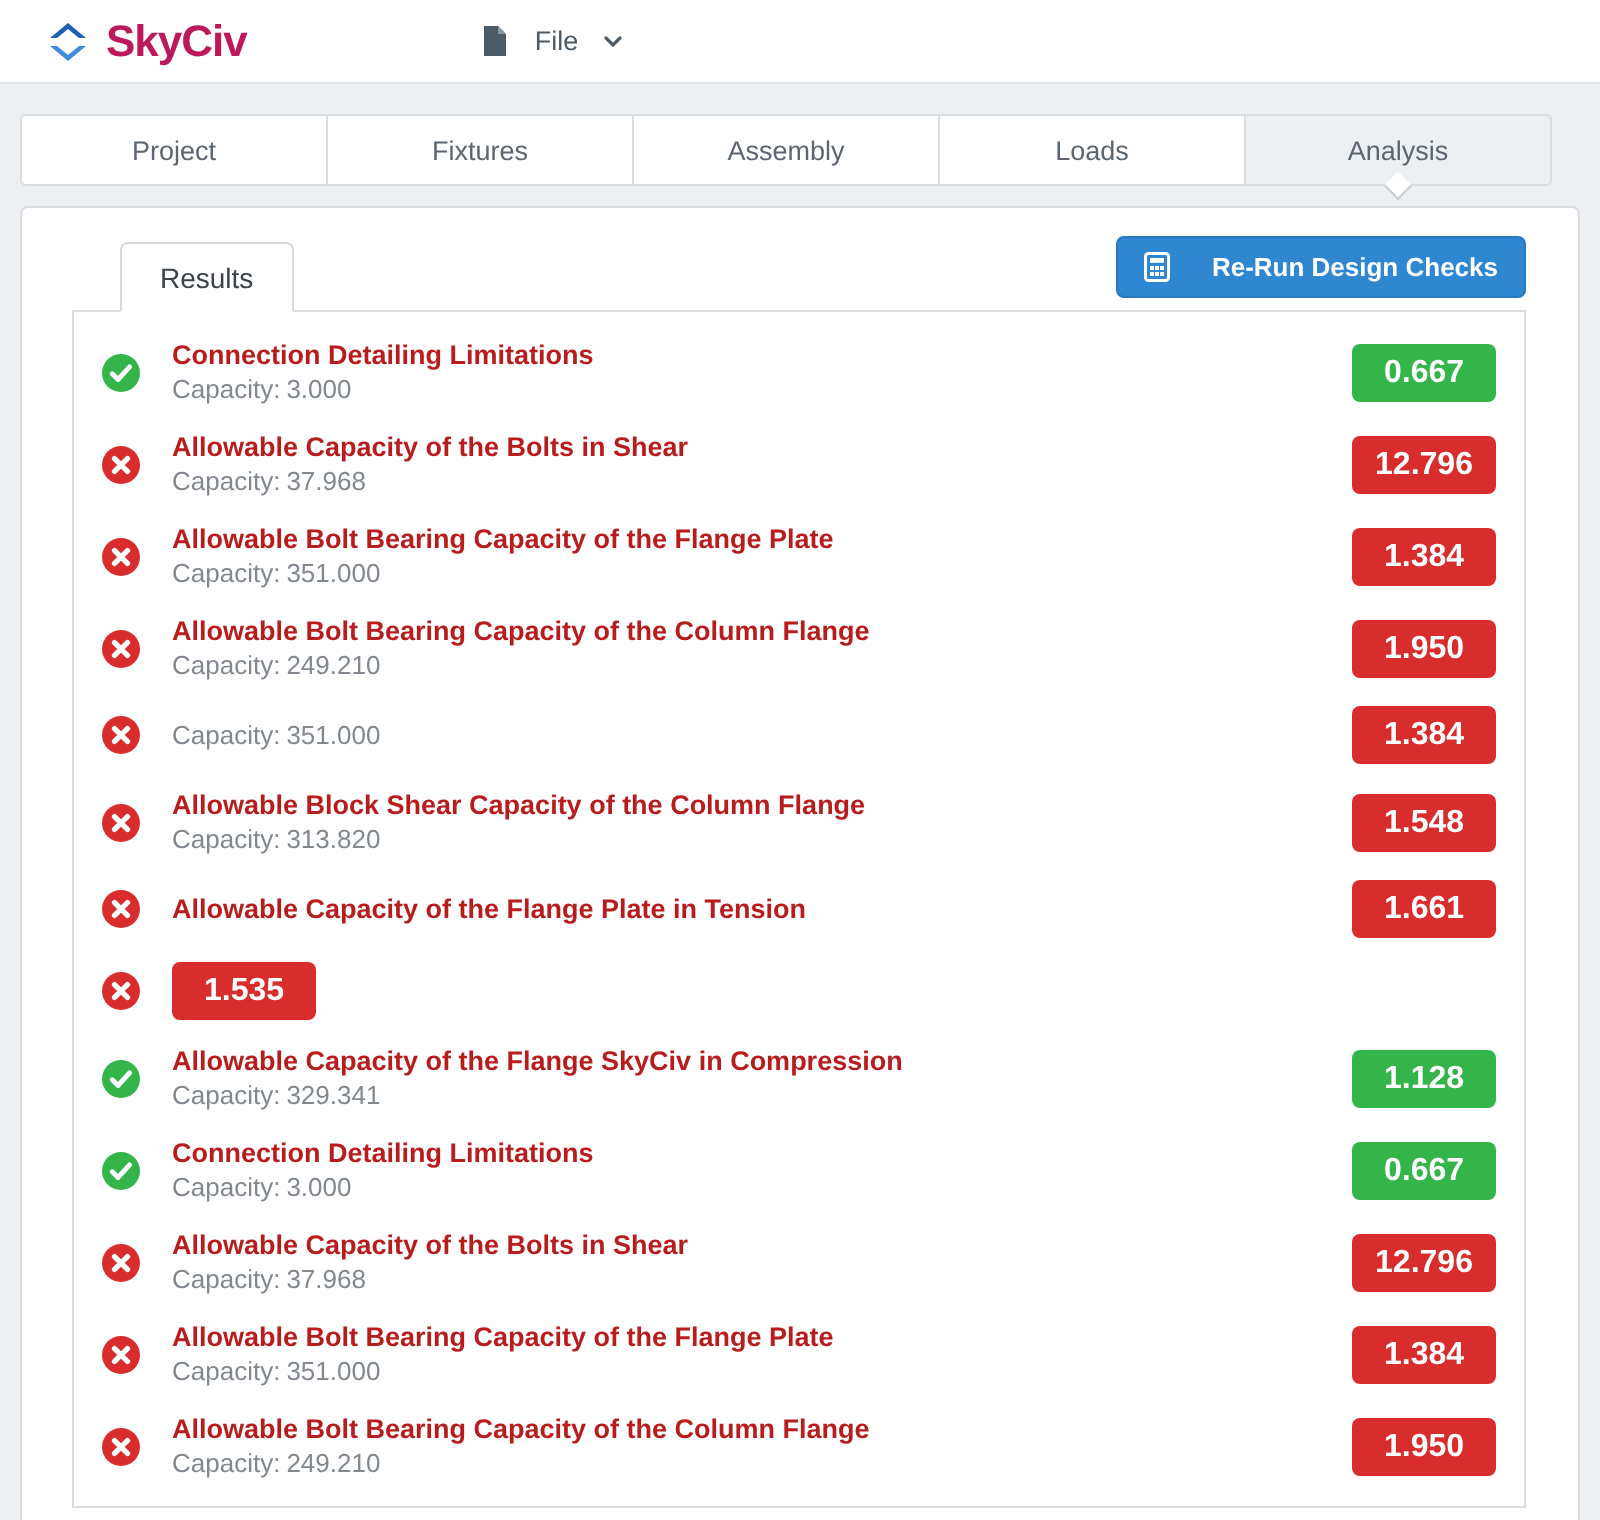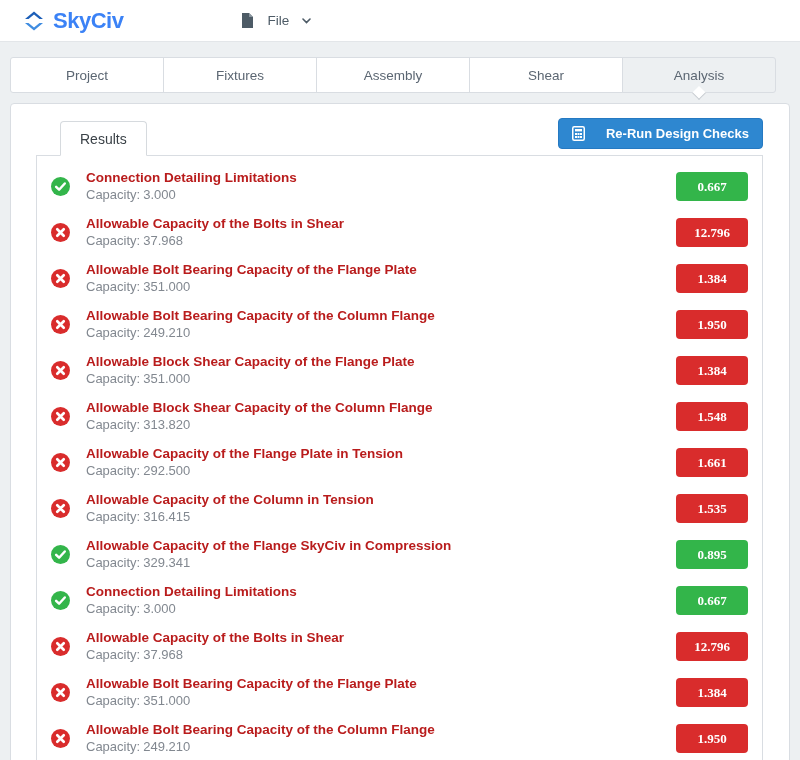--- a/index.html
+++ b/index.html
@@ -13,21 +13,21 @@
     background:var(--pagebg);
     font-family:"Liberation Sans",sans-serif;
     -webkit-font-smoothing:antialiased;
   }
   
   .topbar{
     height:42px;background:#fff;border-bottom:1px solid #e3e6e9;
     display:flex;align-items:center;padding:0 22px;
   }
   .logo{display:flex;align-items:center;gap:7px;}
-  .logo-text{font-size:22px;font-weight:bold;color:#3b82f6;letter-spacing:-0.5px;}
+  .logo-text{font-size:22px;font-weight:bold;color:#be185d;letter-spacing:-0.5px;}
   .file-menu{
     display:flex;align-items:center;gap:13px;margin-left:118px;
     color:#4d5b66;font-size:13.5px;cursor:pointer;
   }
   
   .main-tabs{
     display:flex;margin:15px 24px 0 10px;height:36px;justify-content:center;
   }
   .main-tab{
     flex:1;background:#fff;border:1px solid var(--border);
@@ -74,21 +74,21 @@
   .row .check-icon{display:none;}
   .row .cross-icon{display:none;}
   .row.pass .check-icon{display:block;}
   .row.fail .cross-icon{display:block;}
   .row-text{flex:1;min-width:0;}
   .row-title{font-size:13.5px;font-weight:bold;color:#b91c1c;line-height:17px;}
   .row-cap{font-size:13px;color:#828890;line-height:17px;}
   .row-cap .cap-prefix{margin-right:3px;}
   .ratio-badge{
     min-width:72px;text-align:center;border-radius:4px;color:#fff;
-    font-size:13px;font-weight:bold;padding:6px 8px;line-height:17px;font-family:Liberation Serif, serif;
+    font-size:16px;font-weight:bold;padding:6px 8px;line-height:17px;
   }
   .row.pass .ratio-badge{background:var(--pass);}
   .row.fail .ratio-badge{background:var(--fail);}
 </style>
 </head>
 <body>
 
 <div class="topbar">
   <div class="logo">
     <span style="display:flex;">
@@ -119,21 +119,21 @@
     <div class="main-tab">
       <span>Project</span>
     </div>
     <div class="main-tab">
       <span>Fixtures</span>
     </div>
     <div class="main-tab">
       <span>Assembly</span>
     </div>
     <div class="main-tab">
-      <span>Shear</span>
+      <span>Loads</span>
     </div>
     <div class="main-tab active">
       <span>Analysis</span>
     </div>
   </div>
 
 <div class="panel">
   <div class="panel-head">
     <div class="results-tab">Results</div>
     <button class="rerun-btn">
@@ -219,21 +219,20 @@
   </div>
       <div class="row fail">
     <span class="status-icon">
 
       <svg class="cross-icon" width="19" height="19" viewBox="0 0 20 20">
         <circle cx="10" cy="10" r="10" fill="#d92c2c"></circle>
         <path d="M6.6 6.6 L13.4 13.4 M13.4 6.6 L6.6 13.4" stroke="#fff" stroke-width="2.8" fill="none" stroke-linecap="round"></path>
       </svg>
     </span>
     <span class="row-text">
-      <div class="row-title">Allowable Block Shear Capacity of the Flange Plate</div>
       <div class="row-cap">
         <span class="cap-prefix">Capacity:</span><span>351.000</span>
       </div>
     </span>
     <span class="ratio-badge">1.384</span>
   </div>
       <div class="row fail">
     <span class="status-icon">
 
       <svg class="cross-icon" width="19" height="19" viewBox="0 0 20 20">
@@ -252,57 +251,48 @@
       <div class="row fail">
     <span class="status-icon">
 
       <svg class="cross-icon" width="19" height="19" viewBox="0 0 20 20">
         <circle cx="10" cy="10" r="10" fill="#d92c2c"></circle>
         <path d="M6.6 6.6 L13.4 13.4 M13.4 6.6 L6.6 13.4" stroke="#fff" stroke-width="2.8" fill="none" stroke-linecap="round"></path>
       </svg>
     </span>
     <span class="row-text">
       <div class="row-title">Allowable Capacity of the Flange Plate in Tension</div>
-      <div class="row-cap">
-        <span class="cap-prefix">Capacity:</span><span>292.500</span>
-      </div>
     </span>
     <span class="ratio-badge">1.661</span>
   </div>
       <div class="row fail">
     <span class="status-icon">
 
       <svg class="cross-icon" width="19" height="19" viewBox="0 0 20 20">
         <circle cx="10" cy="10" r="10" fill="#d92c2c"></circle>
         <path d="M6.6 6.6 L13.4 13.4 M13.4 6.6 L6.6 13.4" stroke="#fff" stroke-width="2.8" fill="none" stroke-linecap="round"></path>
       </svg>
-    </span>
-    <span class="row-text">
-      <div class="row-title">Allowable Capacity of the Column in Tension</div>
-      <div class="row-cap">
-        <span class="cap-prefix">Capacity:</span><span>316.415</span>
-      </div>
     </span>
     <span class="ratio-badge">1.535</span>
   </div>
       <div class="row pass">
     <span class="status-icon">
       <svg class="check-icon" width="19" height="19" viewBox="0 0 20 20">
         <circle cx="10" cy="10" r="10" fill="#33b54a"></circle>
         <path d="M5.4 10.4 L8.5 13.4 L14.5 6.8" stroke="#fff" stroke-width="2.6" fill="none" stroke-linecap="round" stroke-linejoin="round"></path>
       </svg>
 
     </span>
     <span class="row-text">
       <div class="row-title">Allowable Capacity of the Flange SkyCiv in Compression</div>
       <div class="row-cap">
         <span class="cap-prefix">Capacity:</span><span>329.341</span>
       </div>
     </span>
-    <span class="ratio-badge">0.895</span>
+    <span class="ratio-badge">1.128</span>
   </div>
       <div class="row pass">
     <span class="status-icon">
       <svg class="check-icon" width="19" height="19" viewBox="0 0 20 20">
         <circle cx="10" cy="10" r="10" fill="#33b54a"></circle>
         <path d="M5.4 10.4 L8.5 13.4 L14.5 6.8" stroke="#fff" stroke-width="2.6" fill="none" stroke-linecap="round" stroke-linejoin="round"></path>
       </svg>
 
     </span>
     <span class="row-text">

